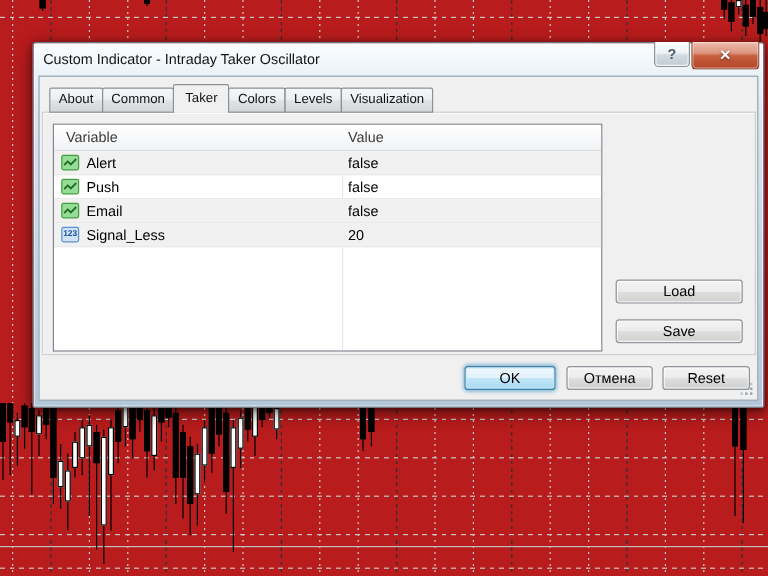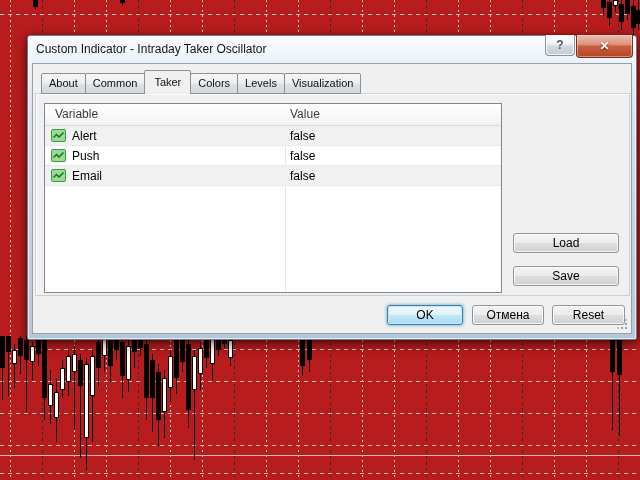--- a/index.html
+++ b/index.html
@@ -364,20 +364,25 @@
                 <span class="vname">Push</span>
                 <span class="vval">false</span>
               </div>
               <div class="lrow alt">
                 <span class="picon bool"><svg width="13" height="11" viewBox="0 0 13 11">
                     <path d="M1.5 7.5 L4.5 4.5 L7 7 L11.5 2.5" fill="none" stroke="#1e6e1e" stroke-width="1.5"></path>
                   </svg></span>
                 <span class="vname">Email</span>
                 <span class="vval">false</span>
               </div>
+              <div class="lrow alt">
+                <span class="picon int">123</span>
+                <span class="vname">Signal_Less</span>
+                <span class="vval">20</span>
+              </div>
             </div>
         </div>
         <button class="win-btn" id="btn-save">Save</button>
         <button class="win-btn" id="btn-load">Load</button>
       </div>
 
       <button class="win-btn" id="btn-ok">OK</button>
       <button class="win-btn" id="btn-cancel">Отмена</button>
       <button class="win-btn" id="btn-reset">Reset</button>
       <div class="resize-grip"></div>

